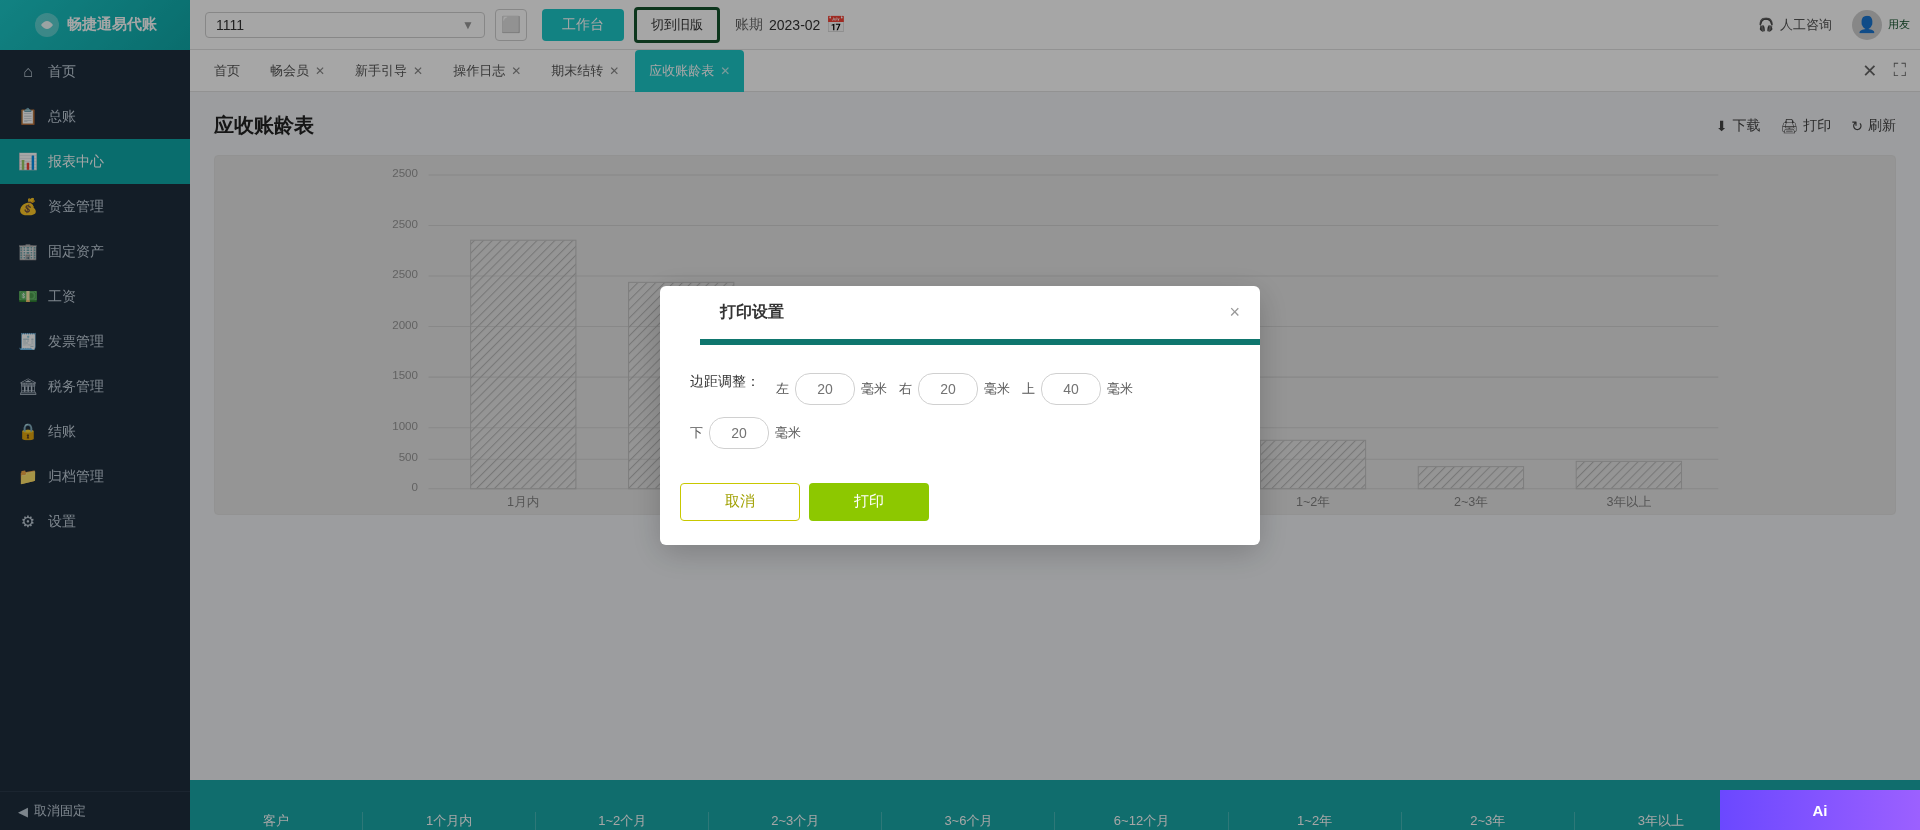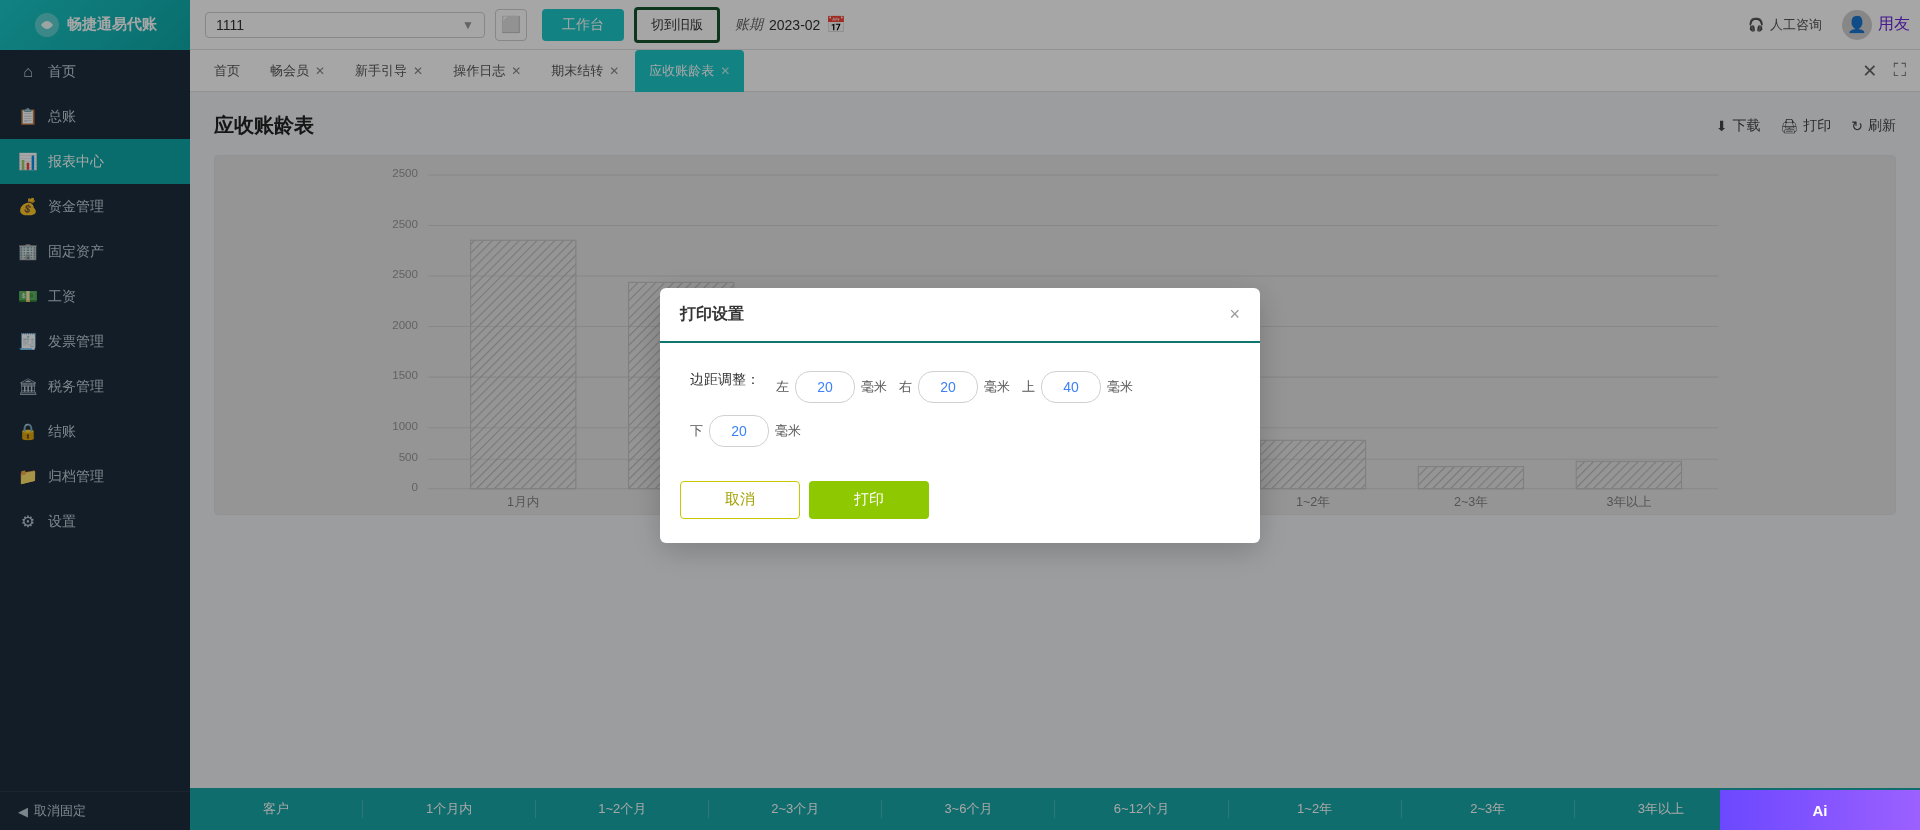--- a/index.html
+++ b/index.html
@@ -87,21 +87,21 @@
       font-size: 13px;
       cursor: pointer;
     }
     .period-area {
       margin-left: 15px;
       display: flex;
       align-items: center;
       font-size: 14px;
       color: #333;
     }
-    .period-label { margin-right: 6px; color: #666; font-style: italic; }
+    .period-label { margin-right: 6px; color: #666; }
     .period-value { font-size: 14px; color: #333; font-weight: 500; }
     .calendar-icon { margin-left: 6px; color: #1cc8c8; font-size: 16px; cursor: pointer; }
     .header-right {
       margin-left: auto;
       display: flex;
       align-items: center;
       gap: 20px;
     }
     .support-btn {
       display: flex;
@@ -121,21 +121,21 @@
       width: 30px;
       height: 30px;
       border-radius: 50%;
       background: #d0d0d0;
       display: flex;
       align-items: center;
       justify-content: center;
       color: #888;
       font-size: 16px;
     }
-    .user-name { font-size: 16px; color: #6d28d9; }
+    .user-name { font-size: 11px; color: #14532d; }
 
     
     .main-layout {
       display: flex;
       height: 780px;
     }
 
     
     .sidebar {
       width: 190px;
@@ -288,24 +288,24 @@
       width: 100%;
       height: 100%;
     }
 
     
     .bottom-table-row {
       position: absolute;
       bottom: 0;
       left: 0;
       right: 0;
-      height: 42px;
+      height: 50px;
       background: #1aa8a8;
       display: flex;
-      align-items: center;
+      align-items: flex-end;
     }
     .bottom-table-row .col {
       flex: 1;
       text-align: center;
       color: #fff;
       font-size: 13px;
       border-right: 1px solid rgba(255,255,255,0.2);
       padding: 0 8px;
     }
     .bottom-table-row .col:last-child { border-right: none; }
@@ -325,21 +325,22 @@
       border-radius: 6px;
       width: 600px;
       box-shadow: 0 8px 32px rgba(0,0,0,0.2);
       overflow: hidden;
     }
     .modal-header {
       display: flex;
       align-items: center;
       justify-content: space-between;
       padding: 16px 20px;
-      border-bottom: 2px solid #0f766e;
+      border-bottom: 6px solid #0f766e;
+      margin-left: 40px;
     }
     .modal-title {
       font-size: 16px;
       font-weight: 600;
       color: #333;
     }
     .modal-close {
       background: none;
       border: none;
       font-size: 18px;
@@ -370,21 +371,21 @@
       font-size: 13px;
       color: #555;
     }
     .margin-input {
       width: 60px;
       height: 32px;
       border: 1px solid #d0d0d0;
       border-radius: 15px;
       text-align: center;
       font-size: 14px;
-      color: #3b82f6;
+      color: #737373;
       outline: none;
     }
     .margin-unit {
       font-size: 13px;
       color: #555;
     }
     .modal-footer {
       display: flex;
       justify-content: flex-start;
       gap: 9px;

